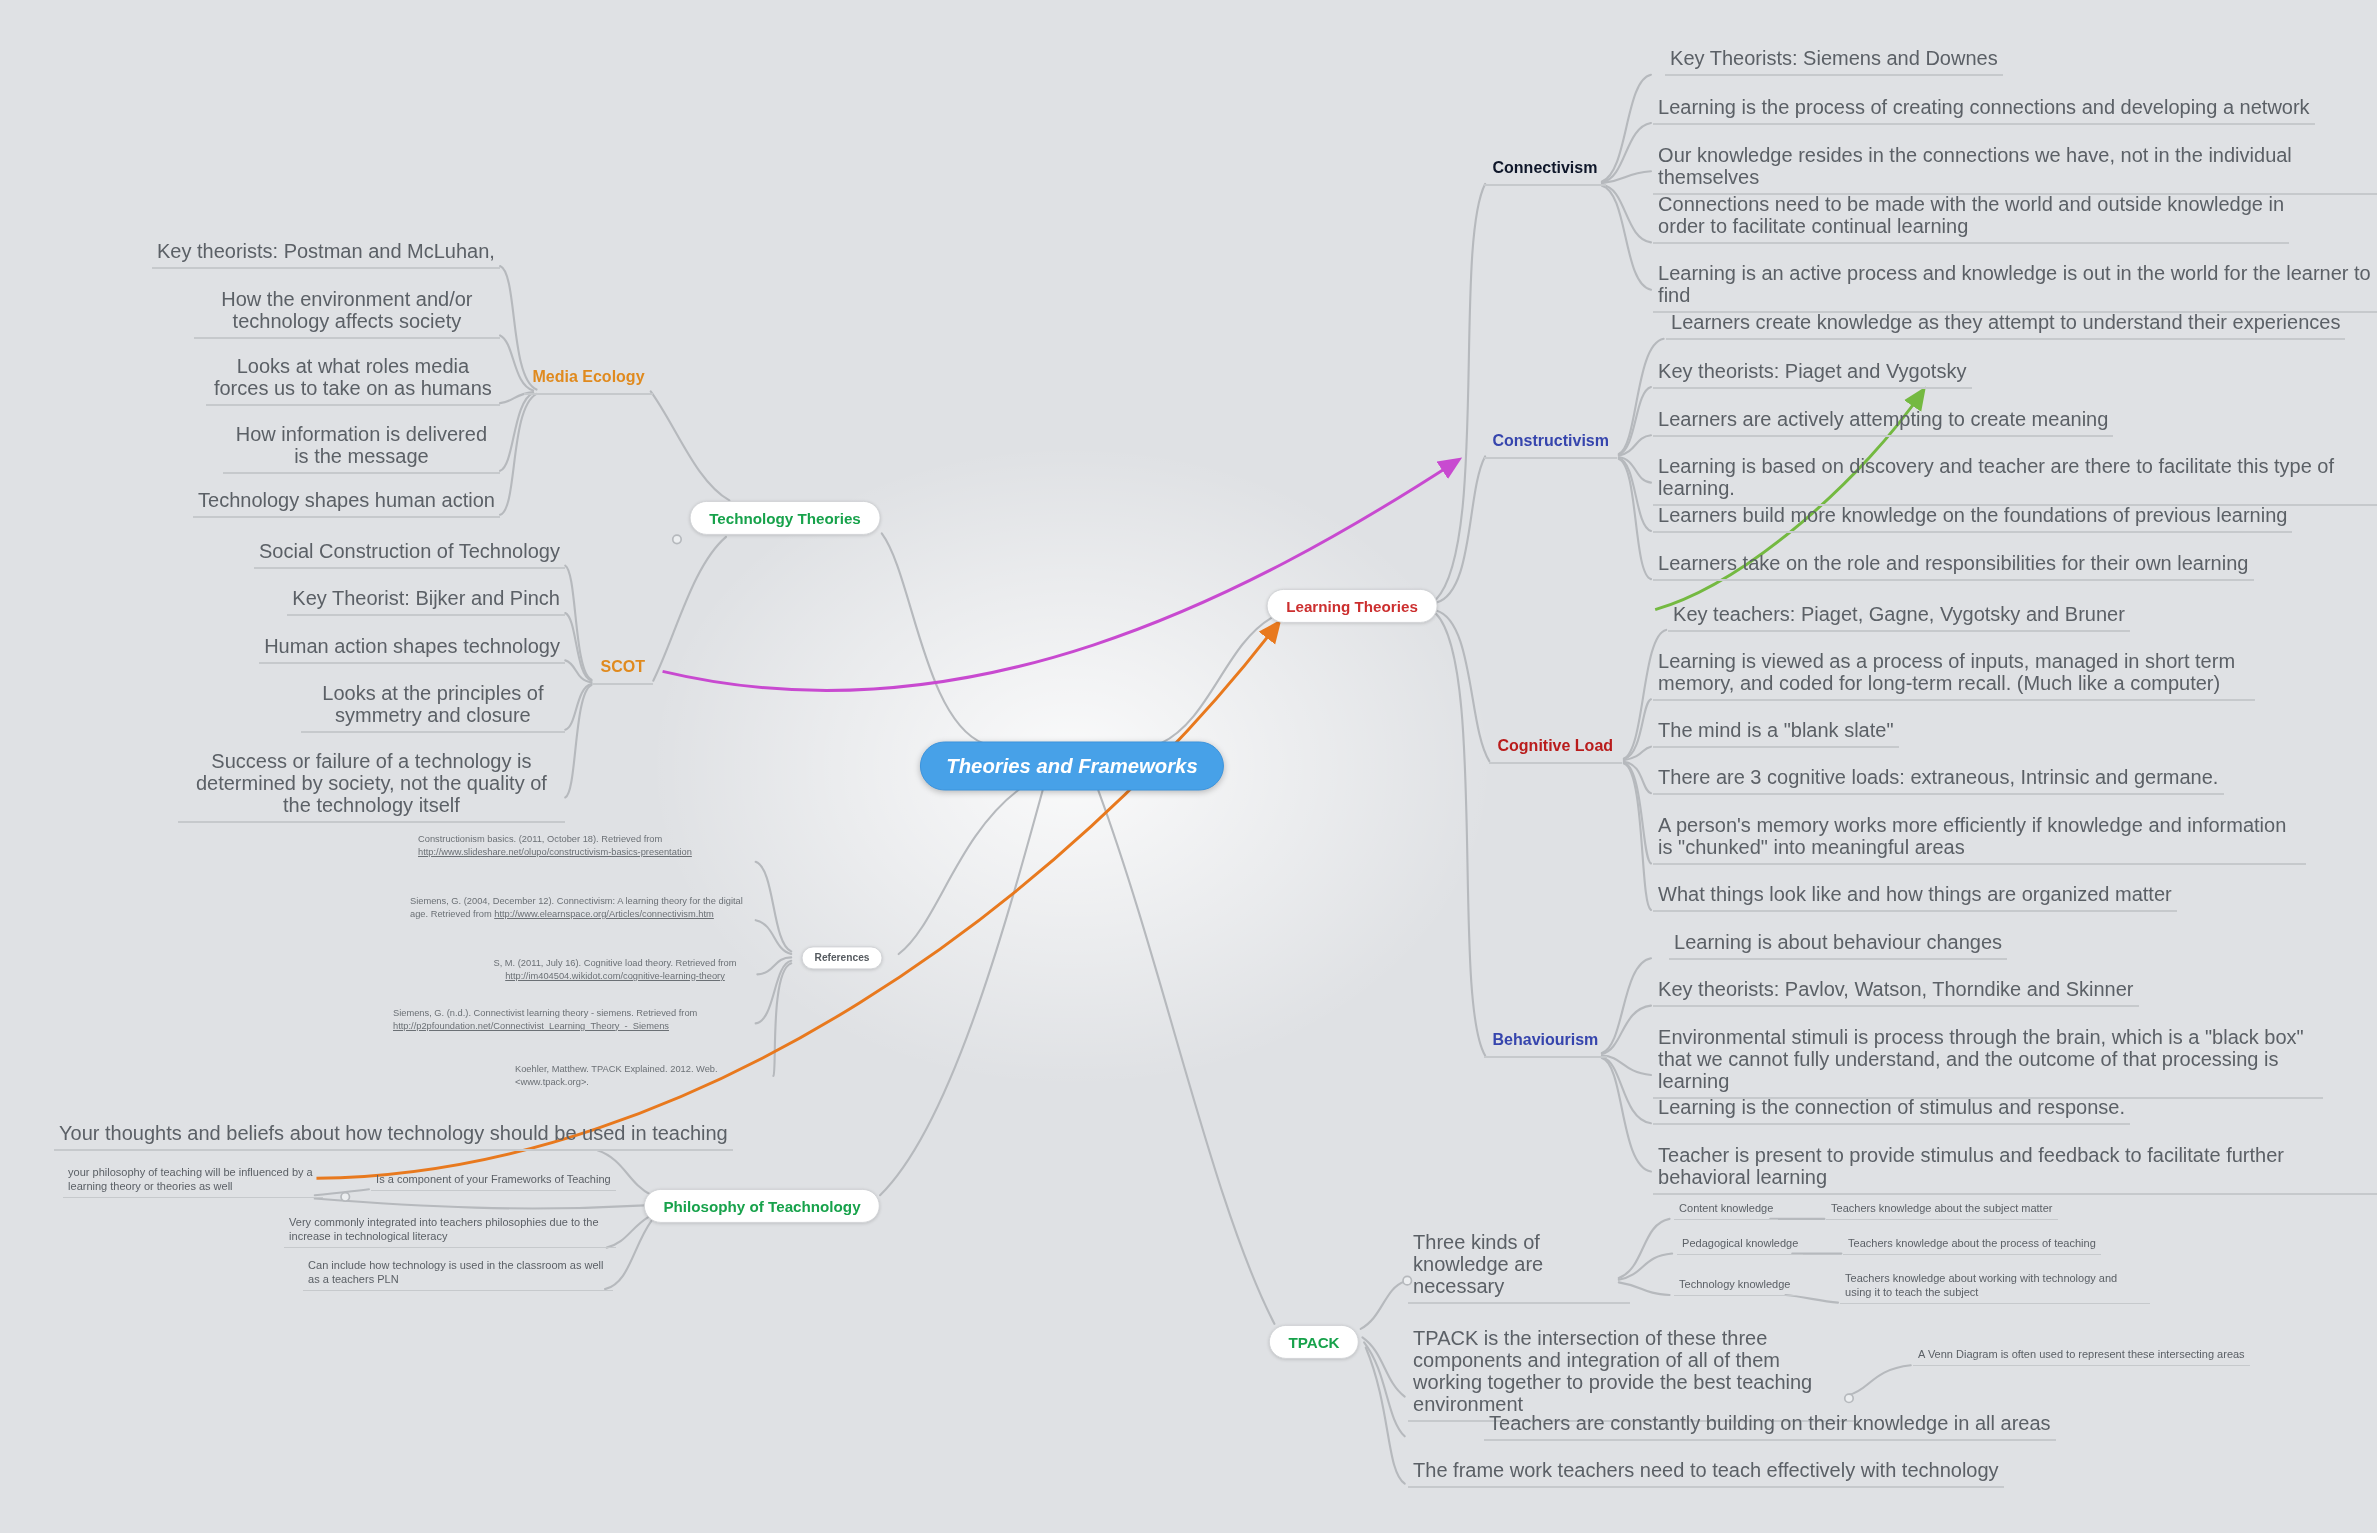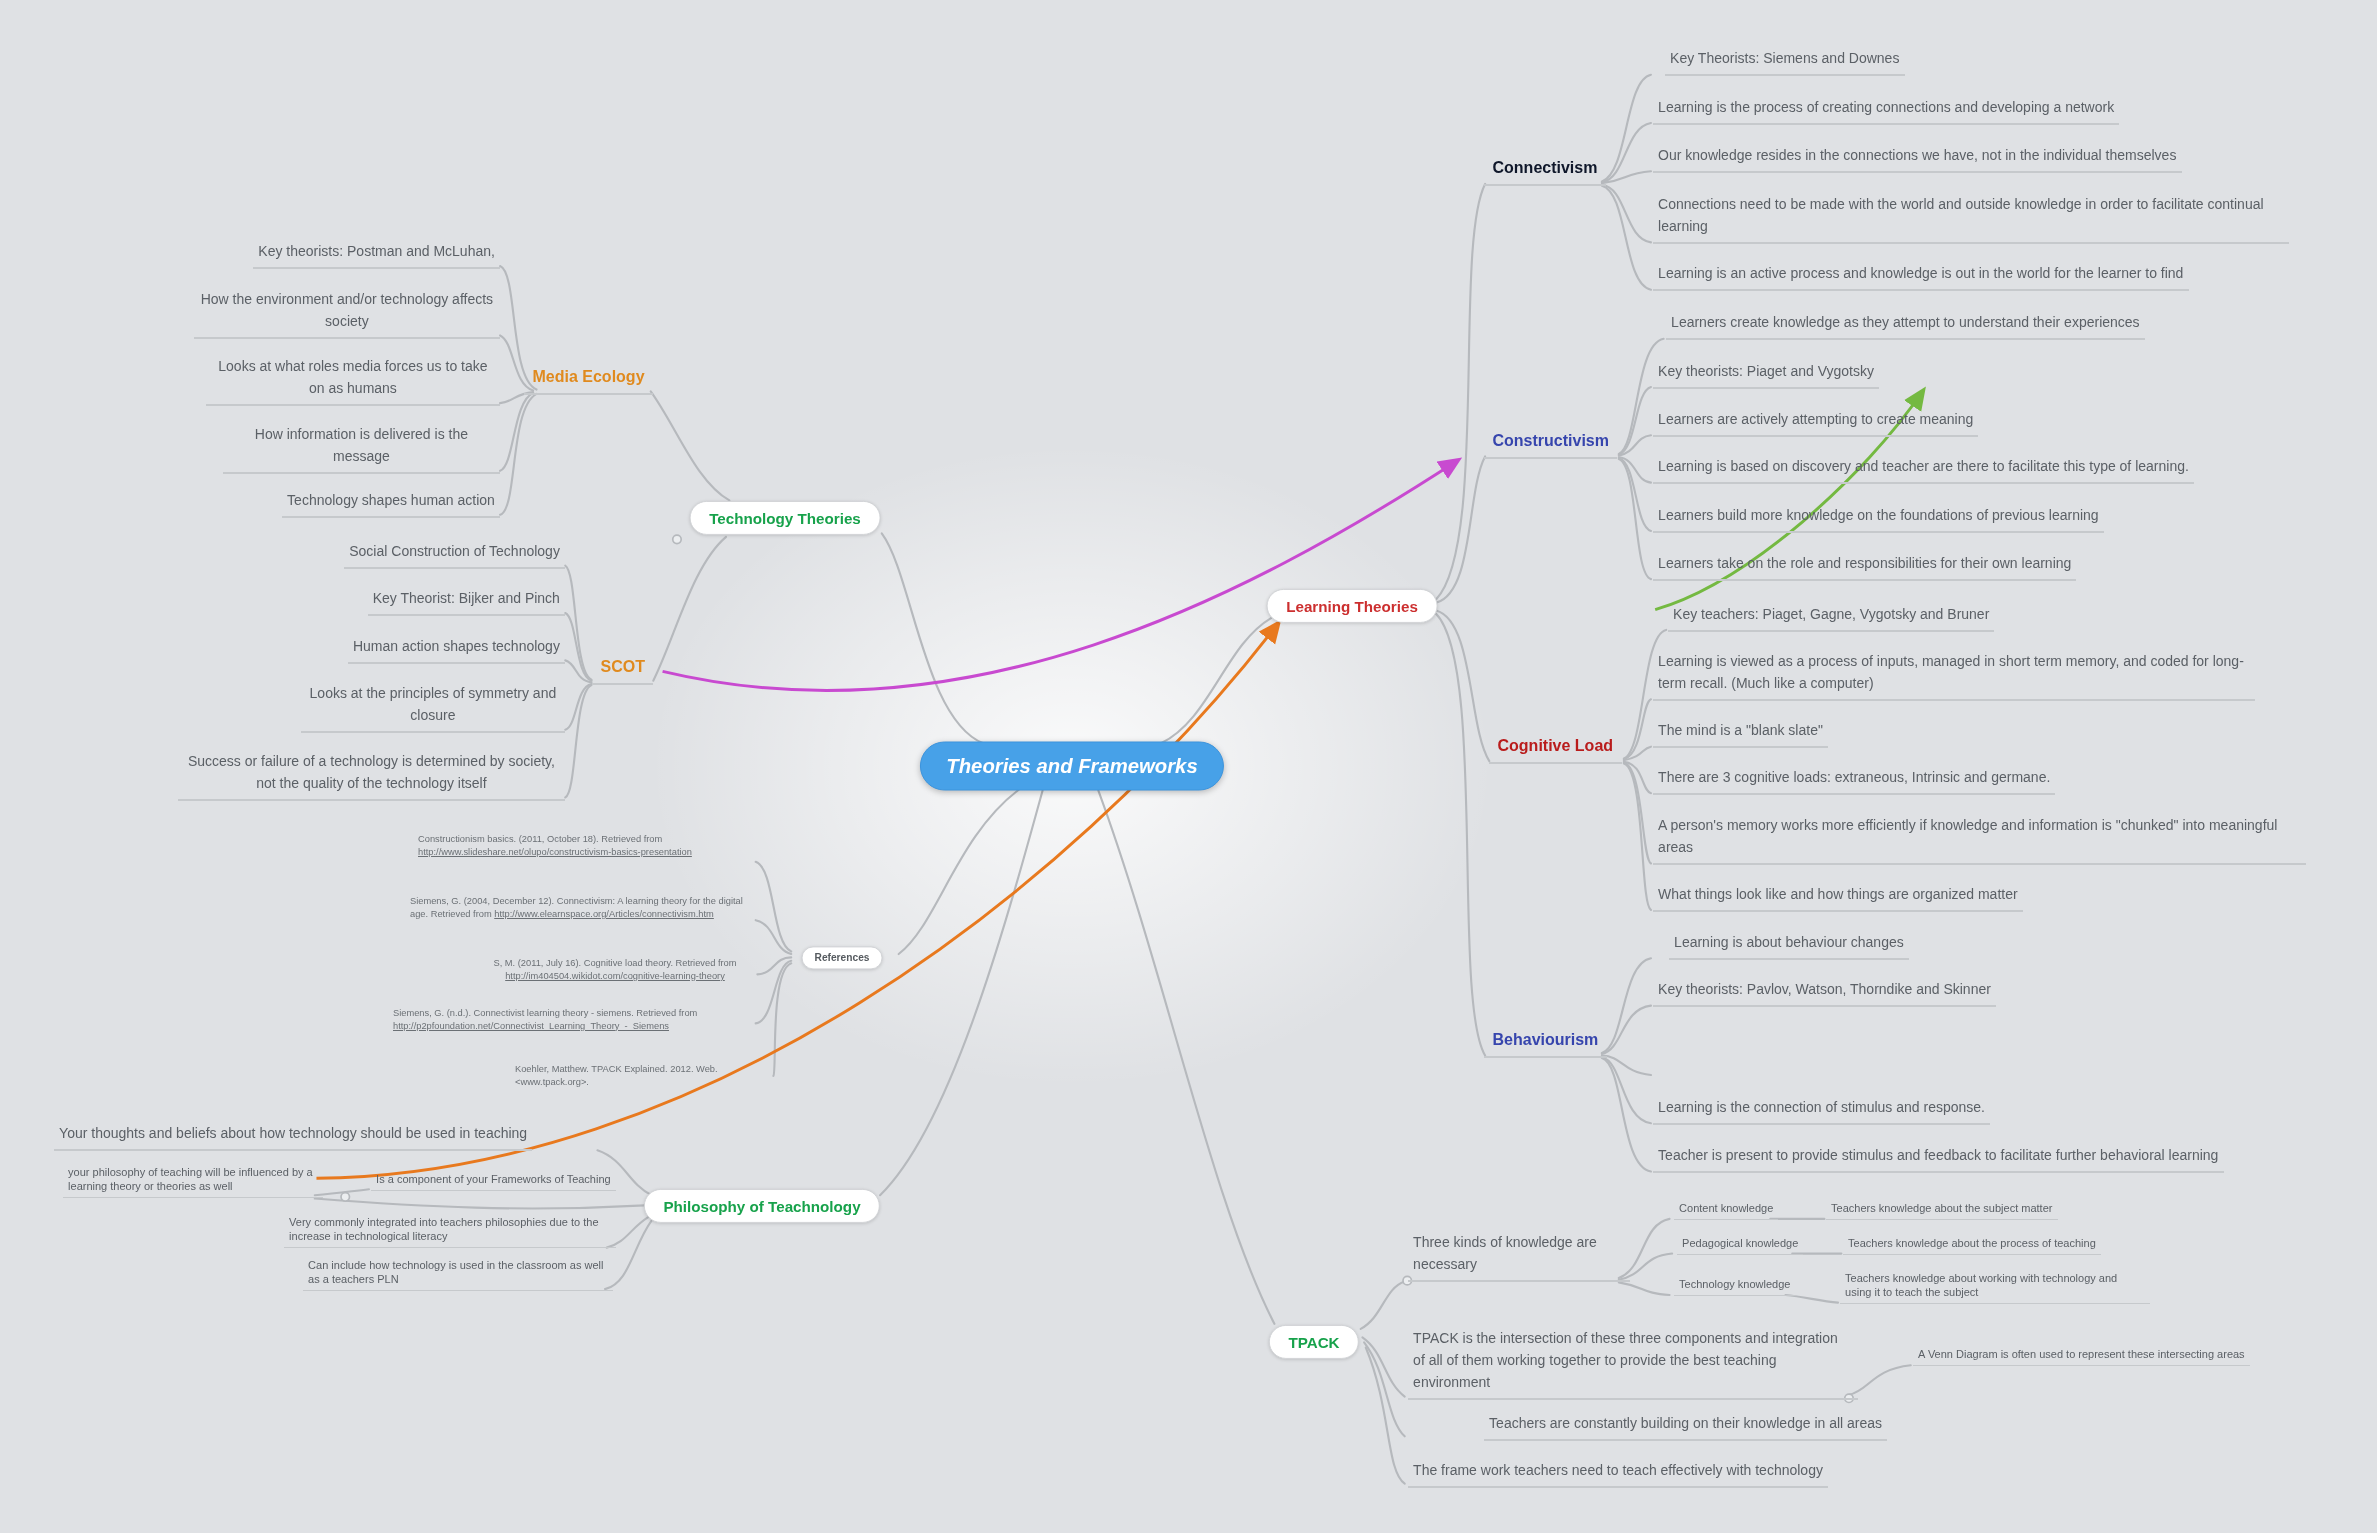--- a/index.html
+++ b/index.html
@@ -1,21 +1,21 @@
 <!DOCTYPE html>
 <html style="font-size:13.5px"><head>
 <meta charset="utf-8">
 <style>
   html,body{margin:0;padding:0;}
   body{width:2377px;height:1534px;background:#dfe1e4;font-family:"Liberation Sans","DejaVu Sans",sans-serif;overflow:hidden;}
   .canvas{position:relative;width:2377px;height:1534px;background:#dfe1e4;overflow:hidden;}
   .glow{position:absolute;left:1072px;top:766px;width:846px;height:643px;transform:translate(-50%,-50%);
         background:radial-gradient(closest-side,rgba(255,255,255,.85),rgba(255,255,255,0));z-index:0;}
   svg.links{position:absolute;left:0;top:0;z-index:1;}
-  .leaf{position:absolute;z-index:2;font-size:14px;line-height:22px;color:#5b6066;
+  .leaf{position:absolute;z-index:2;font-size:20px;line-height:22px;color:#5b6066;
         border-bottom:2.5px solid #c6c9cc;padding:0 5.1px 5.1px 5.1px;}
   .leaf.c{text-align:center;}
   .leaf.sm{font-size:11px;line-height:14.4px;border-bottom-width:1.7px;padding-bottom:3.4px;}
   .ref{position:absolute;z-index:2;font-size:9.3px;line-height:12.7px;color:#6b7075;}
   .ref .url{text-decoration:underline;}
   .blabel{position:absolute;z-index:2;font-weight:700;font-size:16px;line-height:22px;white-space:nowrap;
         border-bottom:2.5px solid #c6c9cc;padding:0 8.5px 5.1px 8.5px;}
   .pill{position:absolute;z-index:3;transform:translate(-50%,-50%);background:#ffffff;border:1.7px solid #d2d4d7;
         border-radius:846px;font-weight:700;font-size:15.2px;padding:7.6px 18.6px;white-space:nowrap;
         box-shadow:0 0.8px 3.4px rgba(0,0,0,.15);}
@@ -150,20 +150,21 @@
 
   <div class="leaf" style="left:1668px;top:603px;">Key teachers: Piaget, Gagne, Vygotsky and Bruner</div>
   <div class="leaf" style="left:1653px;top:650px;width:592px;">Learning is viewed as a process of inputs, managed in short term memory, and coded for long-term recall. (Much like a computer)</div>
   <div class="leaf" style="left:1653px;top:719px;">The mind is a "blank slate"</div>
   <div class="leaf" style="left:1653px;top:766px;">There are 3 cognitive loads: extraneous, Intrinsic and germane.</div>
   <div class="leaf" style="left:1653px;top:814px;width:643px;">A person's memory works more efficiently if knowledge and information is "chunked" into meaningful areas</div>
   <div class="leaf" style="left:1653px;top:883px;">What things look like and how things are organized matter</div>
 
   <div class="leaf" style="left:1669px;top:931px;">Learning is about behaviour changes</div>
   <div class="leaf" style="left:1653px;top:978px;">Key theorists: Pavlov, Watson, Thorndike and Skinner</div>
+  <div class="leaf" style="left:1653px;top:1026px;width:660px;">Environmental stimuli is process through the brain, which is a "black box" that we cannot fully understand, and the outcome of that processing is learning</div>
   <div class="leaf" style="left:1653px;top:1096px;">Learning is the connection of stimulus and response.</div>
   <div class="leaf" style="left:1653px;top:1144px;">Teacher is present to provide stimulus and feedback to facilitate further behavioral learning</div>
 
   <div class="leaf c" style="right:1877px;top:240px;">Key theorists: Postman and McLuhan,</div>
   <div class="leaf c" style="right:1877px;top:288px;width:296px;">How the environment and/or technology affects society</div>
   <div class="leaf c" style="right:1877px;top:355px;width:284px;">Looks at what roles media forces us to take on as humans</div>
   <div class="leaf c" style="right:1877px;top:423px;width:267px;">How information is delivered is the message</div>
   <div class="leaf c" style="right:1877px;top:489px;">Technology shapes human action</div>
 
   <div class="leaf c" style="right:1812px;top:540px;">Social Construction of Technology</div>

